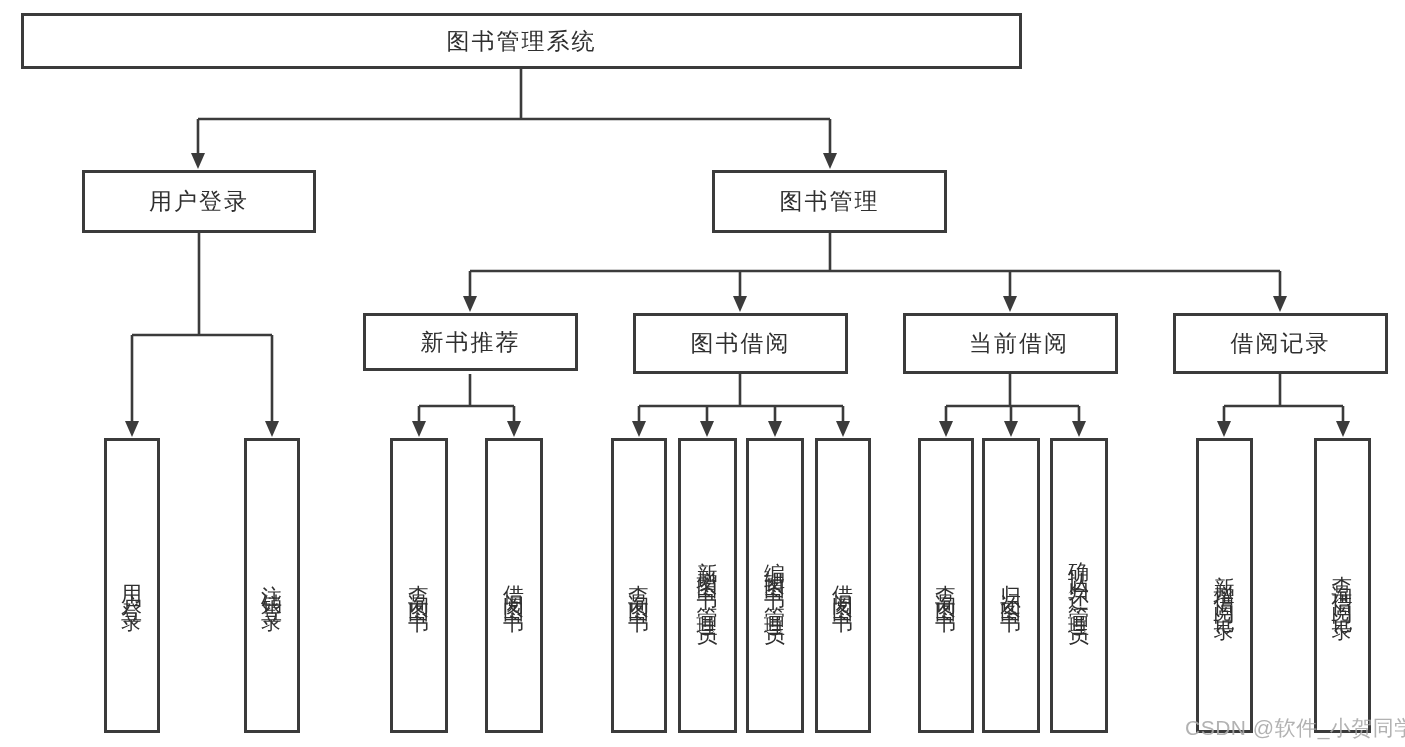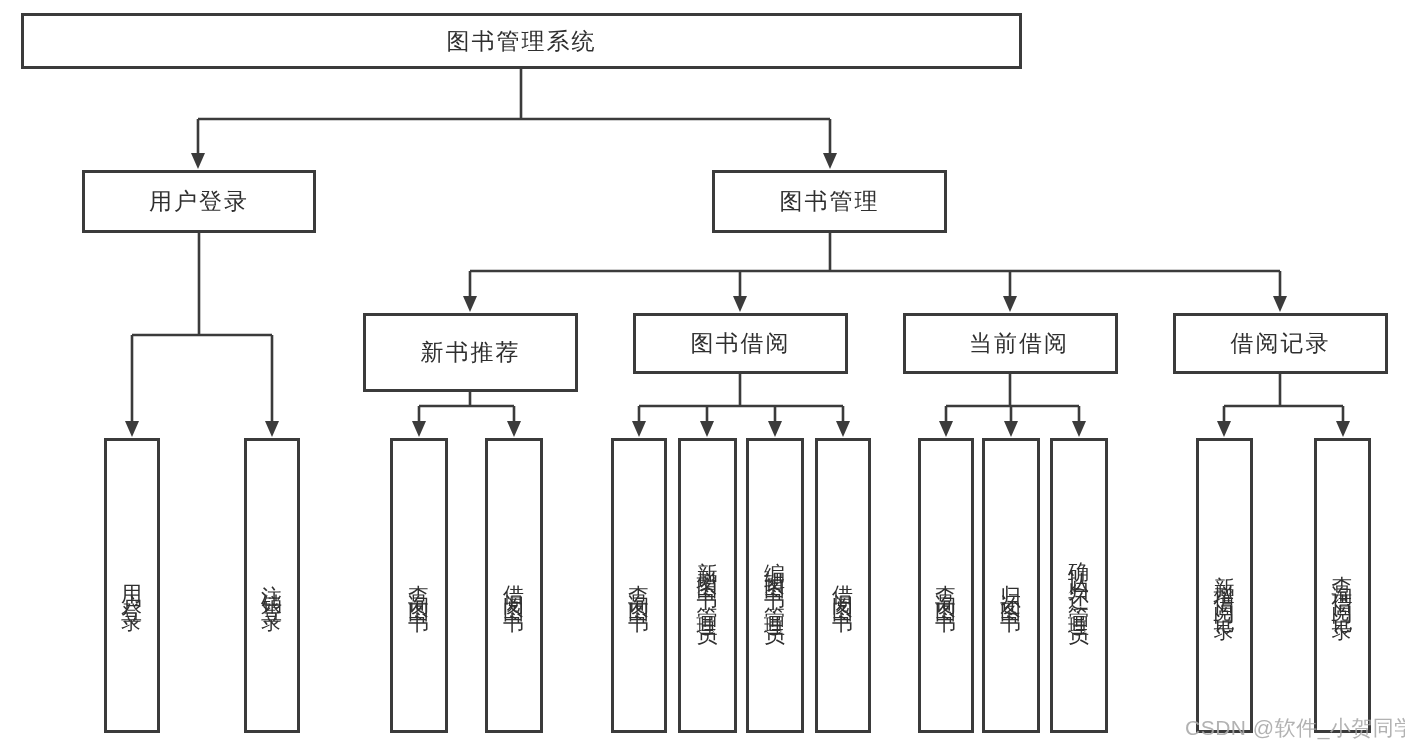--- a/index.html
+++ b/index.html
@@ -55,21 +55,21 @@
     <span>图书管理系统</span>
   </div>
 
   <div class="box hbox" style="left:82px; top:170px; width:234px; height:63px;">
     <span>用户登录</span>
   </div>
   <div class="box hbox" style="left:712px; top:170px; width:235px; height:63px;">
     <span>图书管理</span>
   </div>
 
-  <div class="box hbox" style="left:363px; top:313px; width:215px; height:79px;">
+  <div class="box hbox" style="left:363px; top:313px; width:215px; height:58px;">
     <span>新书推荐</span>
   </div>
   <div class="box hbox" style="left:633px; top:313px; width:215px; height:61px;">
     <span>图书借阅</span>
   </div>
   <div class="box hbox" style="left:903px; top:313px; width:215px; height:61px;padding-left:17px;">
     <span>当前借阅</span>
   </div>
   <div class="box hbox" style="left:1173px; top:313px; width:215px; height:61px;">
     <span>借阅记录</span>

